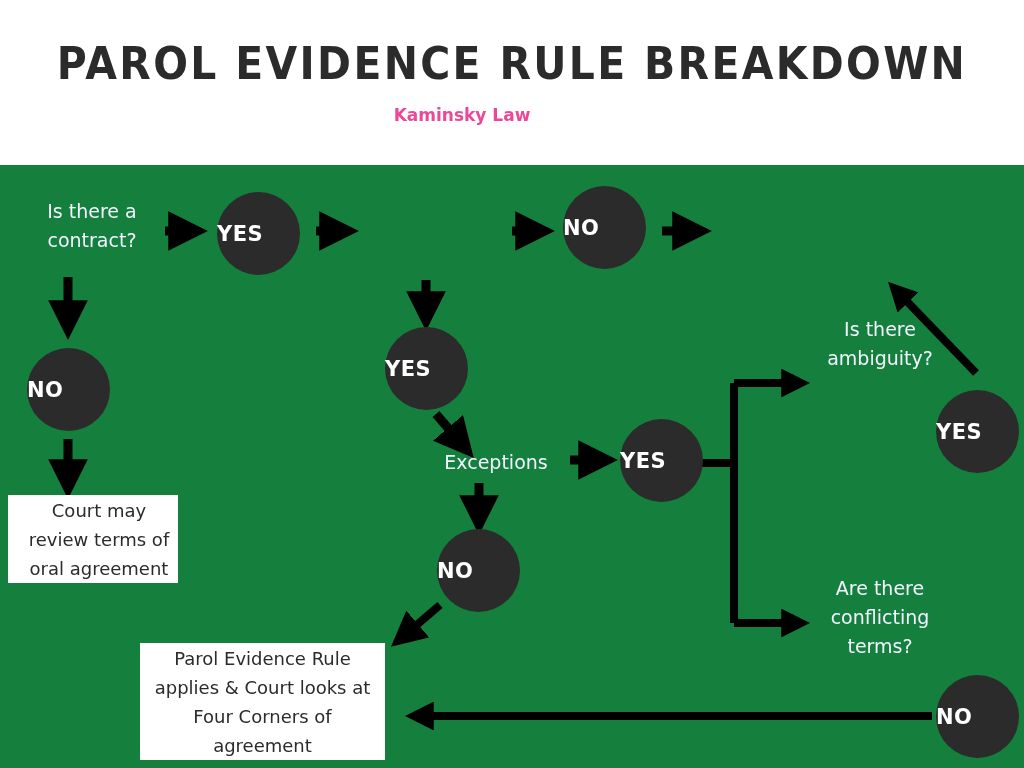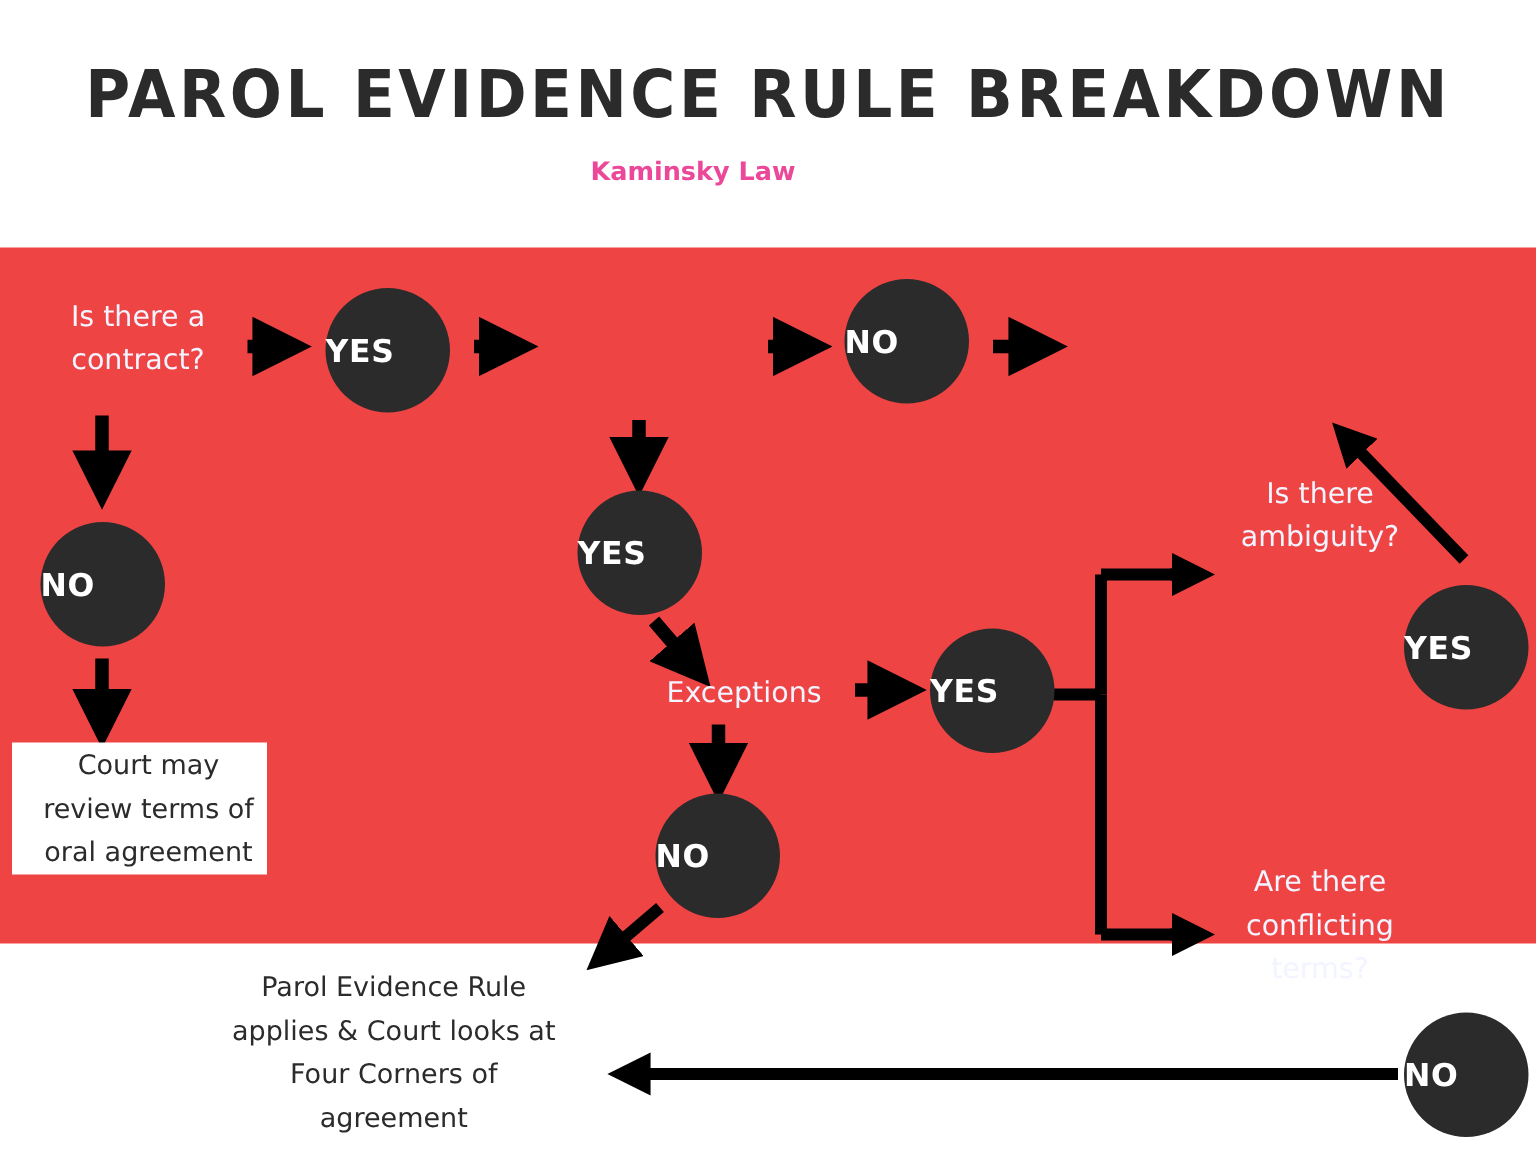--- a/index.html
+++ b/index.html
@@ -49,22 +49,22 @@
     font-size: 17px;
     color: #ec4899;
     white-space: nowrap;
   }
 
   
   #board {
     position: absolute;
     left: 0; top: 165px;
     width: 1024px;
-    height: 464px;
-    background: #ef4444;
+    height: 603px;
+    background: #15803d;
   }
 
   
   #wires {
     position: absolute;
     left: 0; top: 0;
     width: 1024px;
     height: 603px;
     pointer-events: none;
   }
@@ -248,18 +248,18 @@
 
     <div class="circle" style="left:936px; top:510px; width:83px; height:83px; font-size:21px;">
       <span>NO</span>
     </div>
 
 
     <div class="wbox" style="left:8px; top:330px; width:170px; height:88px;padding-left:20px;">
       <span>Court may review terms of oral agreement</span>
     </div>
 
-    <div class="wbox" style="left:140px; top:478px; width:245px; height:117px;border-radius:23px;">
+    <div class="wbox" style="left:140px; top:478px; width:245px; height:117px;">
       <span>Parol Evidence Rule applies &amp; Court looks at Four Corners of agreement</span>
     </div>
 
   </div>
 </div>
 
 </body></html>

